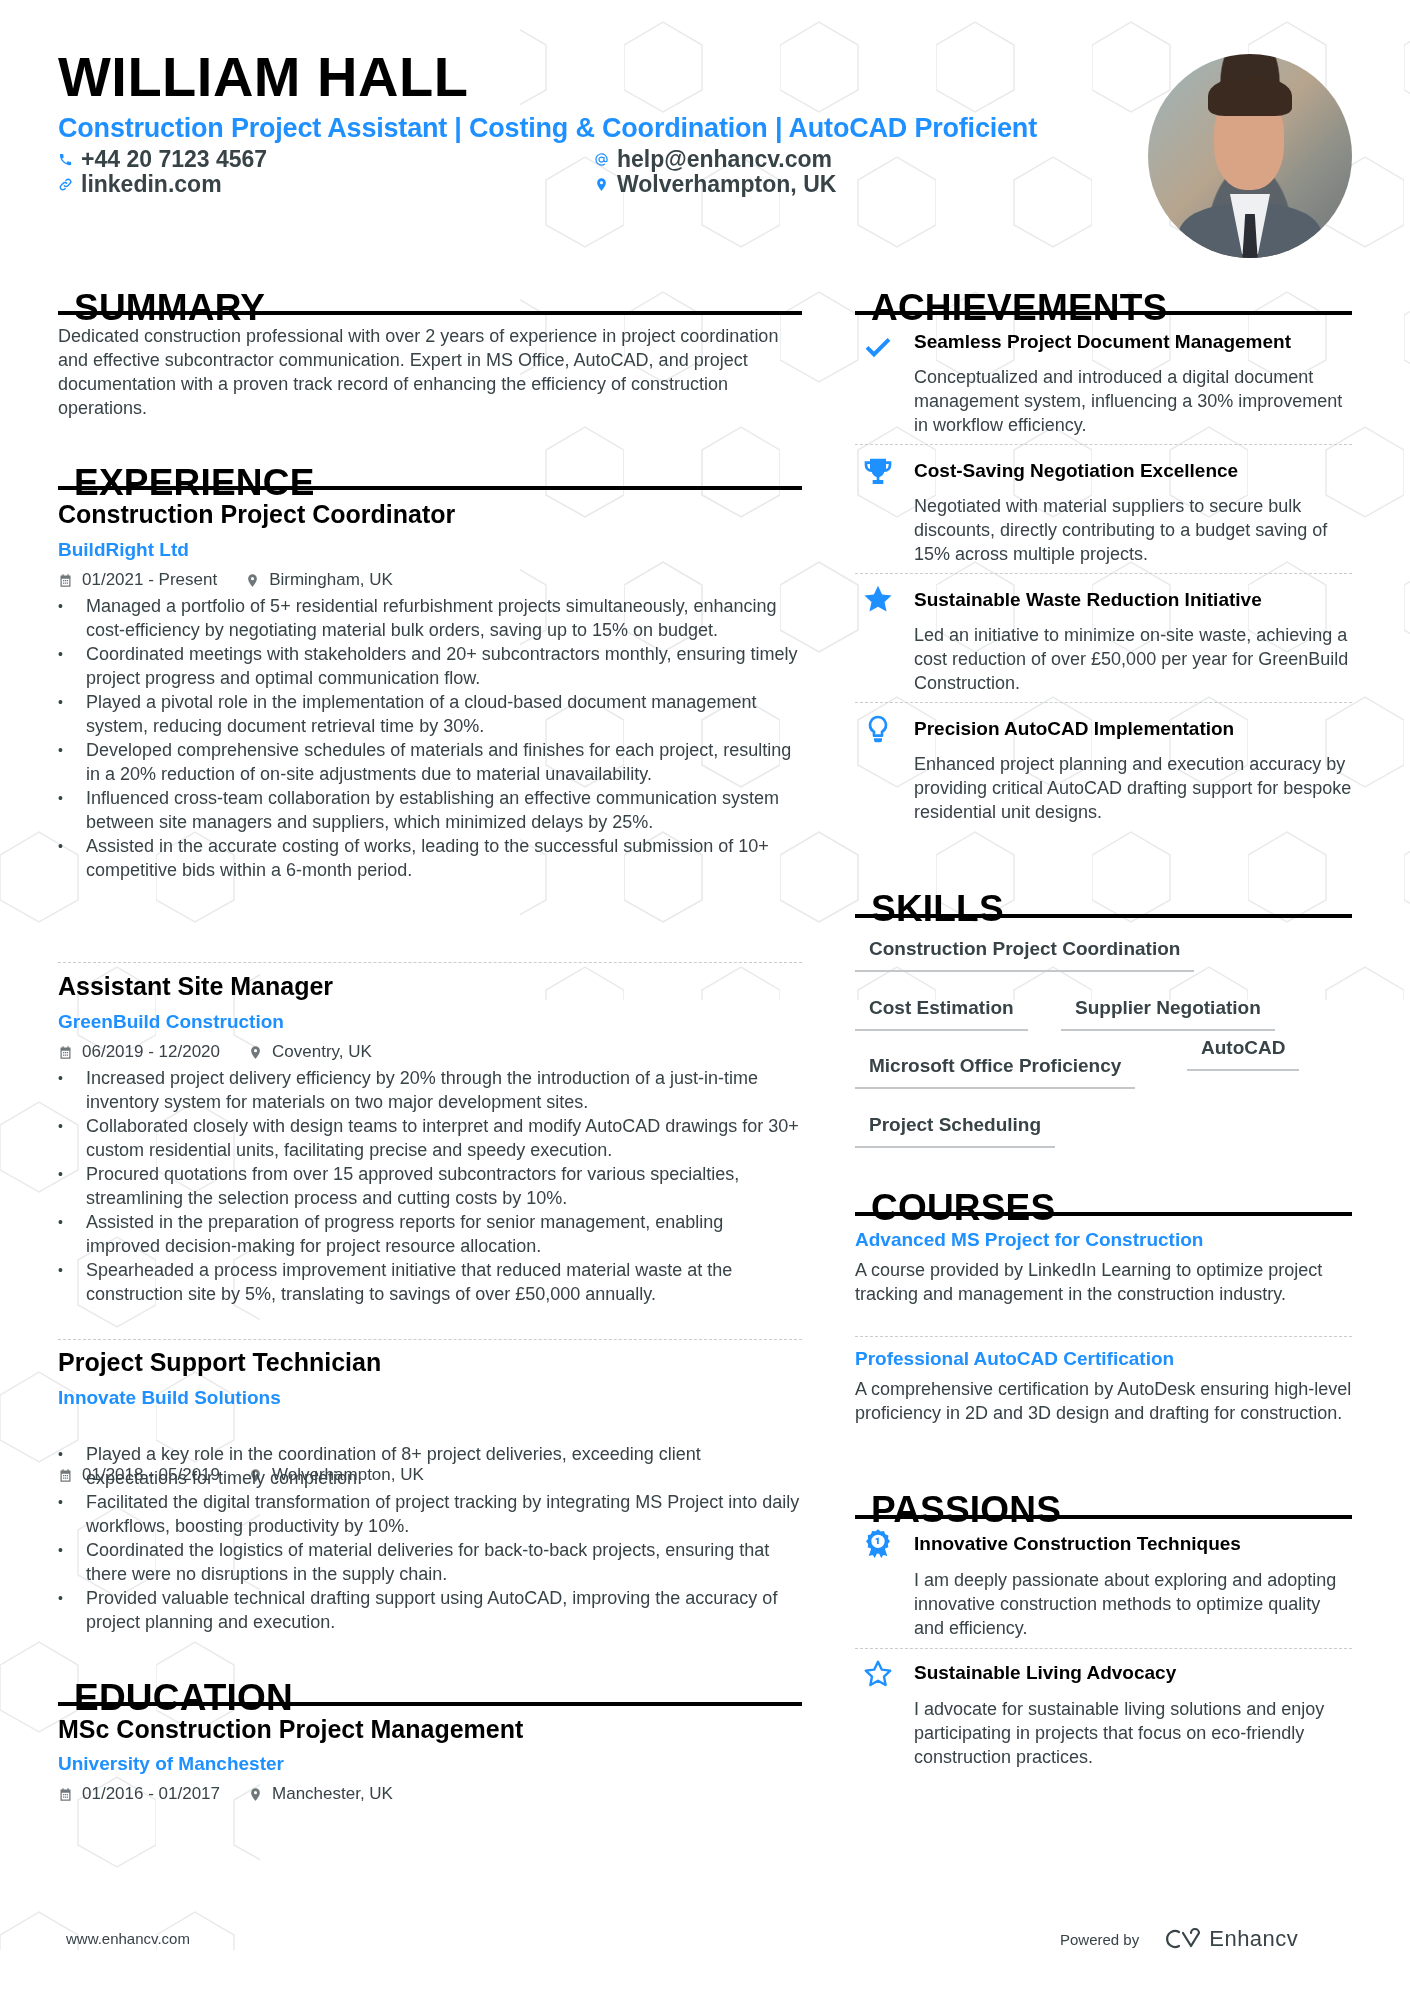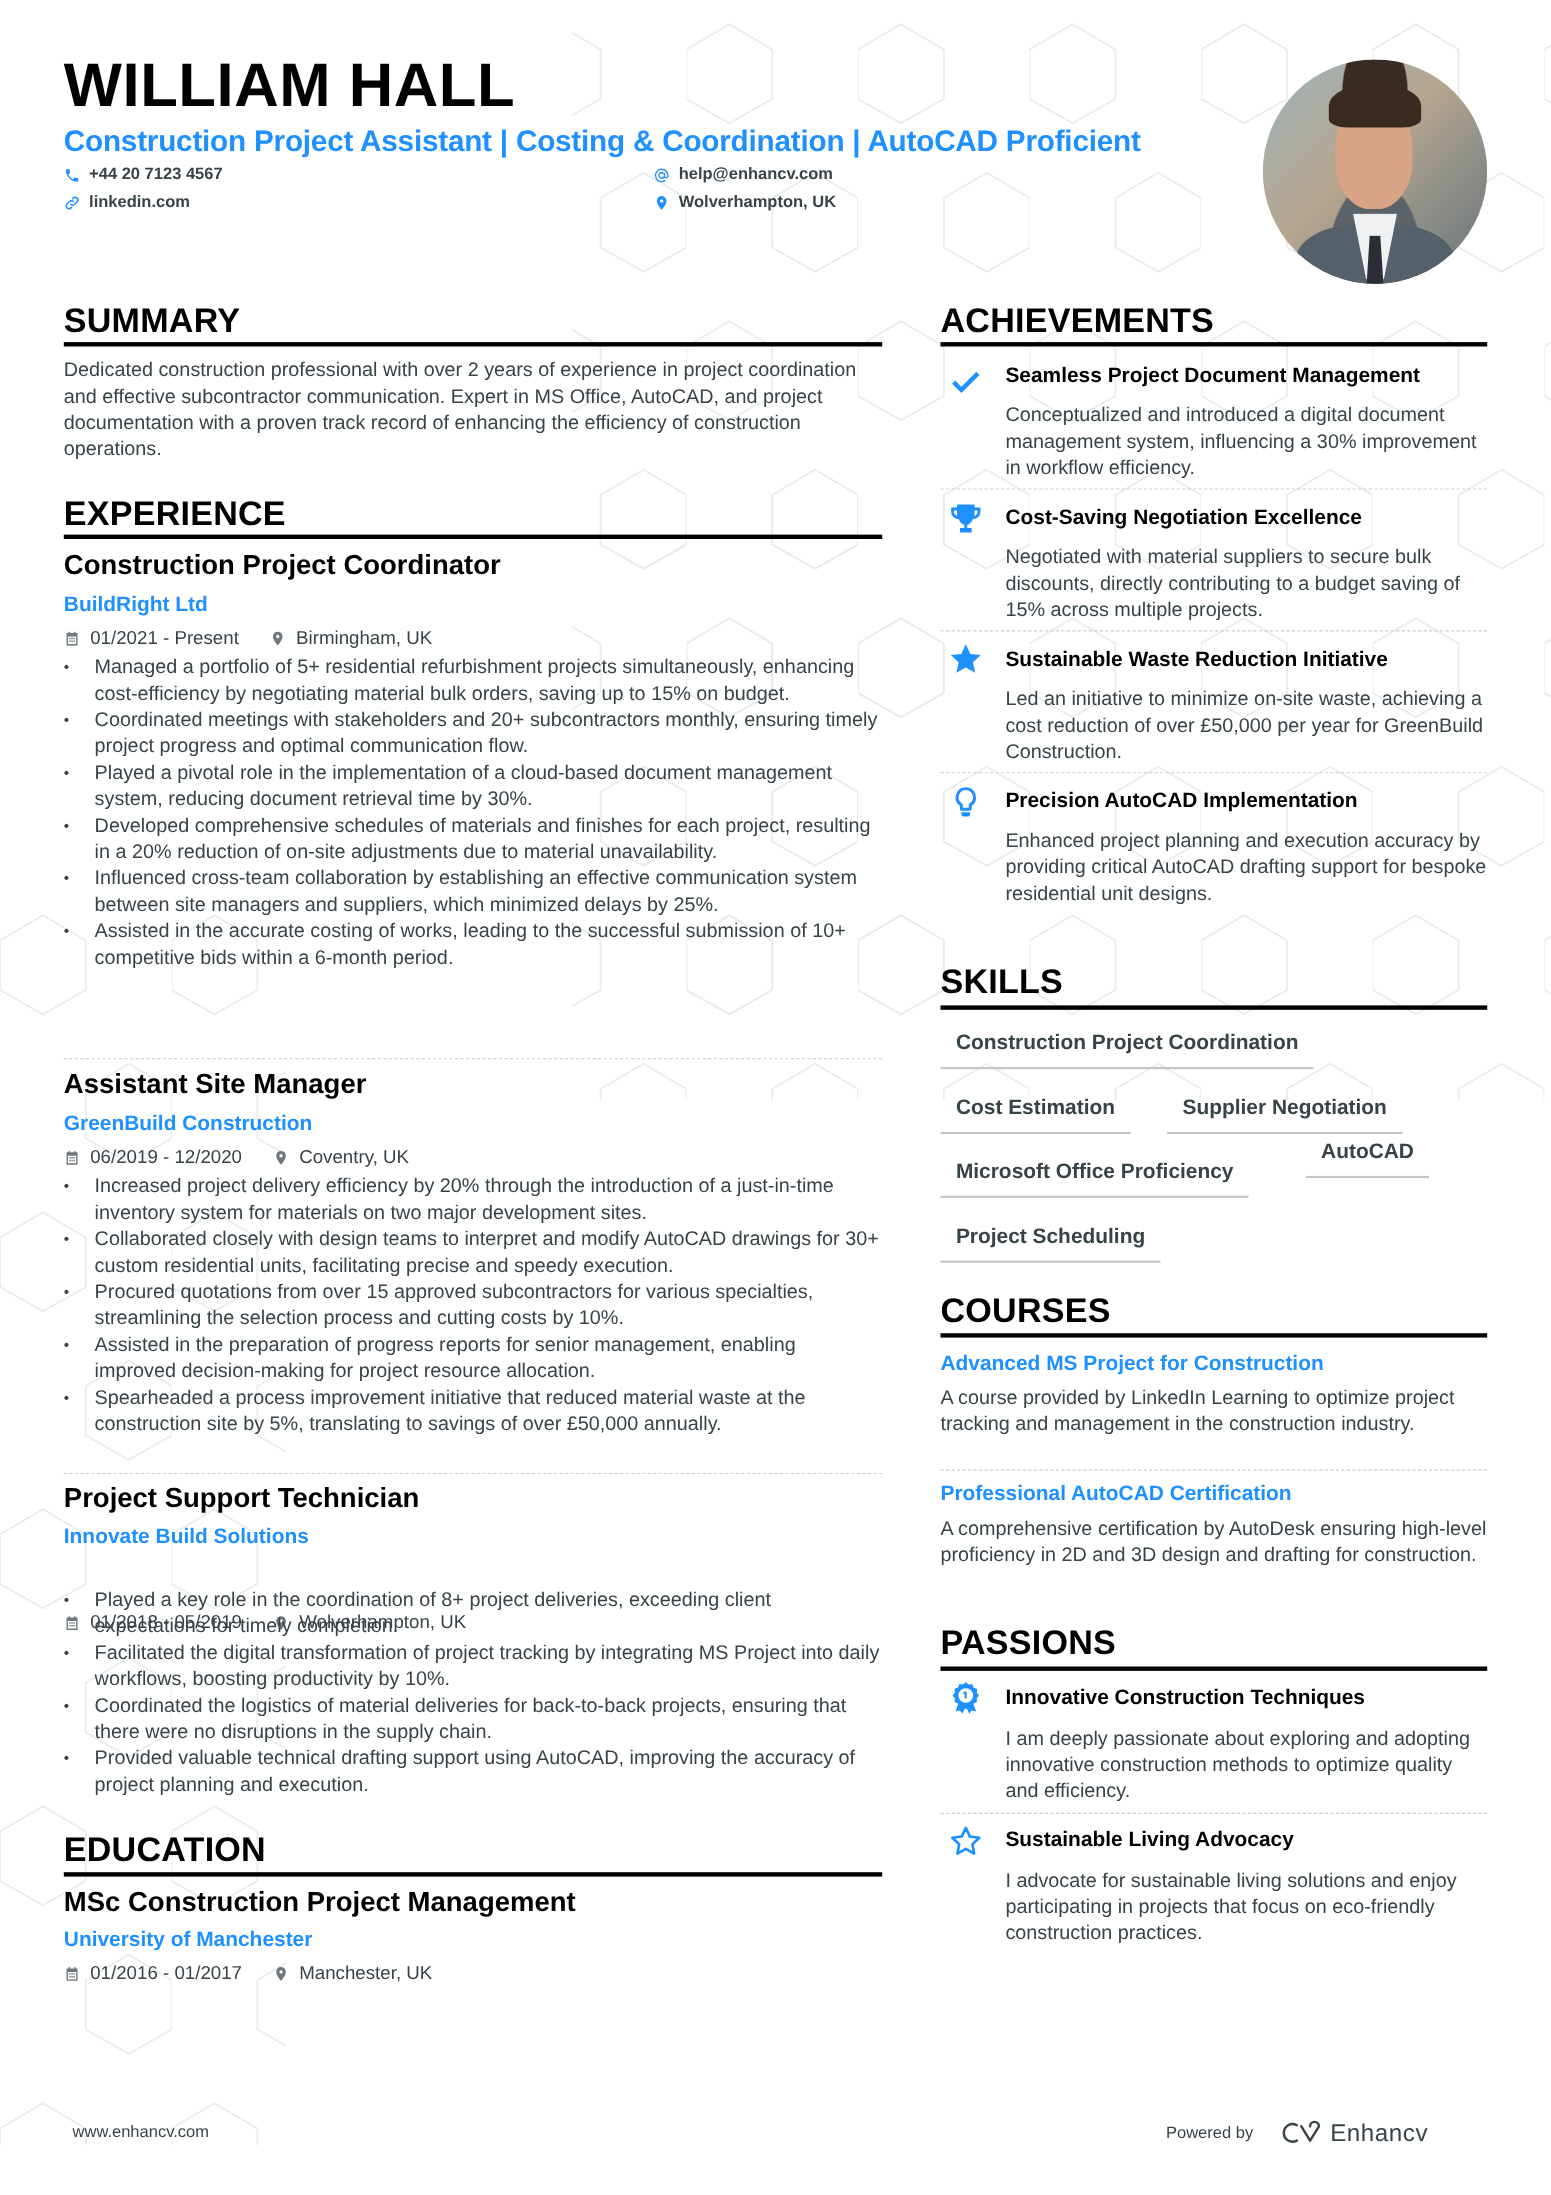--- a/index.html
+++ b/index.html
@@ -3,38 +3,38 @@
 <meta charset="utf-8">
 <style>
   html, body { margin:0; padding:0; }
   body { width:1410px; height:1995px; position:relative; background:#fff; overflow:hidden;
          font-family:"Liberation Sans", sans-serif; color:#384347; }
   .hexbg { position:absolute; left:0; top:0; width:1410px; height:1995px; z-index:0; pointer-events:none; }
   .page { position:absolute; left:0; top:0; width:1410px; height:1995px; z-index:1;padding-left:48px; }
 
   .name { position:absolute; left:58px; top:44px; font-size:56px; font-weight:700; color:#000; letter-spacing:0.5px; margin:0; line-height:66px; }
   .subtitle { position:absolute; left:58px; top:111px; font-size:27px; font-weight:700; color:#1e90ff; line-height:34px; white-space:nowrap; letter-spacing:-0.2px; }
-  .contact { position:absolute; font-size:15px; font-weight:700; color:#384347; display:flex; align-items:center; gap:8px; line-height:22px; }
+  .contact { position:absolute; font-size:23px; font-weight:700; color:#384347; display:flex; align-items:center; gap:8px; line-height:22px; }
   .contact svg { width:15px; height:15px; flex:none; }
 
   .photo { position:absolute; left:1148px; top:54px; width:204px; height:204px; border-radius:50%; overflow:hidden;
            background: radial-gradient(circle at 50% 38%, #e6b79b 0 18%, transparent 19%),
                        radial-gradient(ellipse at 50% 14%, #3a2b22 0 20%, transparent 21%),
                        radial-gradient(ellipse at 50% 95%, #5b6268 0 30%, transparent 31%),
                        linear-gradient(135deg, #9db4bb 0%, #b7a58e 45%, #8d8f88 70%, #6c7377 100%); }
   .photo .face { position:absolute; left:66px; top:40px; width:70px; height:96px; border-radius:40% 40% 45% 45%; background:#d9a486; }
   .photo .hair { position:absolute; left:60px; top:22px; width:84px; height:40px; border-radius:50% 50% 20% 20%; background:#3b2a20; }
   .photo .suit { position:absolute; left:30px; top:150px; width:144px; height:80px; border-radius:40% 40% 0 0; background:#55606a; }
   .photo .shirt { position:absolute; left:82px; top:140px; width:40px; height:60px; background:#eef0f2; clip-path:polygon(0 0,100% 0,70% 100%,30% 100%); }
   .photo .tie { position:absolute; left:94px; top:160px; width:16px; height:50px; background:#2b2f35; clip-path:polygon(20% 0,80% 0,100% 100%,0 100%); }
 
   .col-left { position:absolute; left:58px; top:0; width:744px; }
   .col-right { position:absolute; left:855px; top:0; width:497px; }
 
-  .sec-title { position:absolute; left:0; margin:0; font-size:31px; font-weight:700; color:#000; line-height:36px; letter-spacing:0.2px; }
+  .sec-title { position:absolute; left:0; margin:16px; font-size:37px; font-weight:700; color:#000; line-height:36px; letter-spacing:0.2px; }
   .sec-rule { position:absolute; left:0; height:4px; background:#000; }
 
   .p { position:absolute; left:0; font-size:18px; line-height:24px; color:#384347; margin:0; }
 
   .job-title { position:absolute; left:0; font-size:25px; line-height:30px; color:#000; margin:0; }
   .company { position:absolute; left:0; font-size:19px; line-height:24px; font-weight:700; color:#1e90ff; }
   .meta { position:absolute; left:0; font-size:17px; line-height:22px; color:#384347; display:flex; align-items:center; }
   .meta svg { width:15px; height:15px; margin-right:9px; fill:#6f777b; flex:none; }
   .meta .loc { margin-left:28px; display:flex; align-items:center; }
   .bullets { position:absolute; left:0; margin:0; padding:0; list-style:none; width:744px; }

